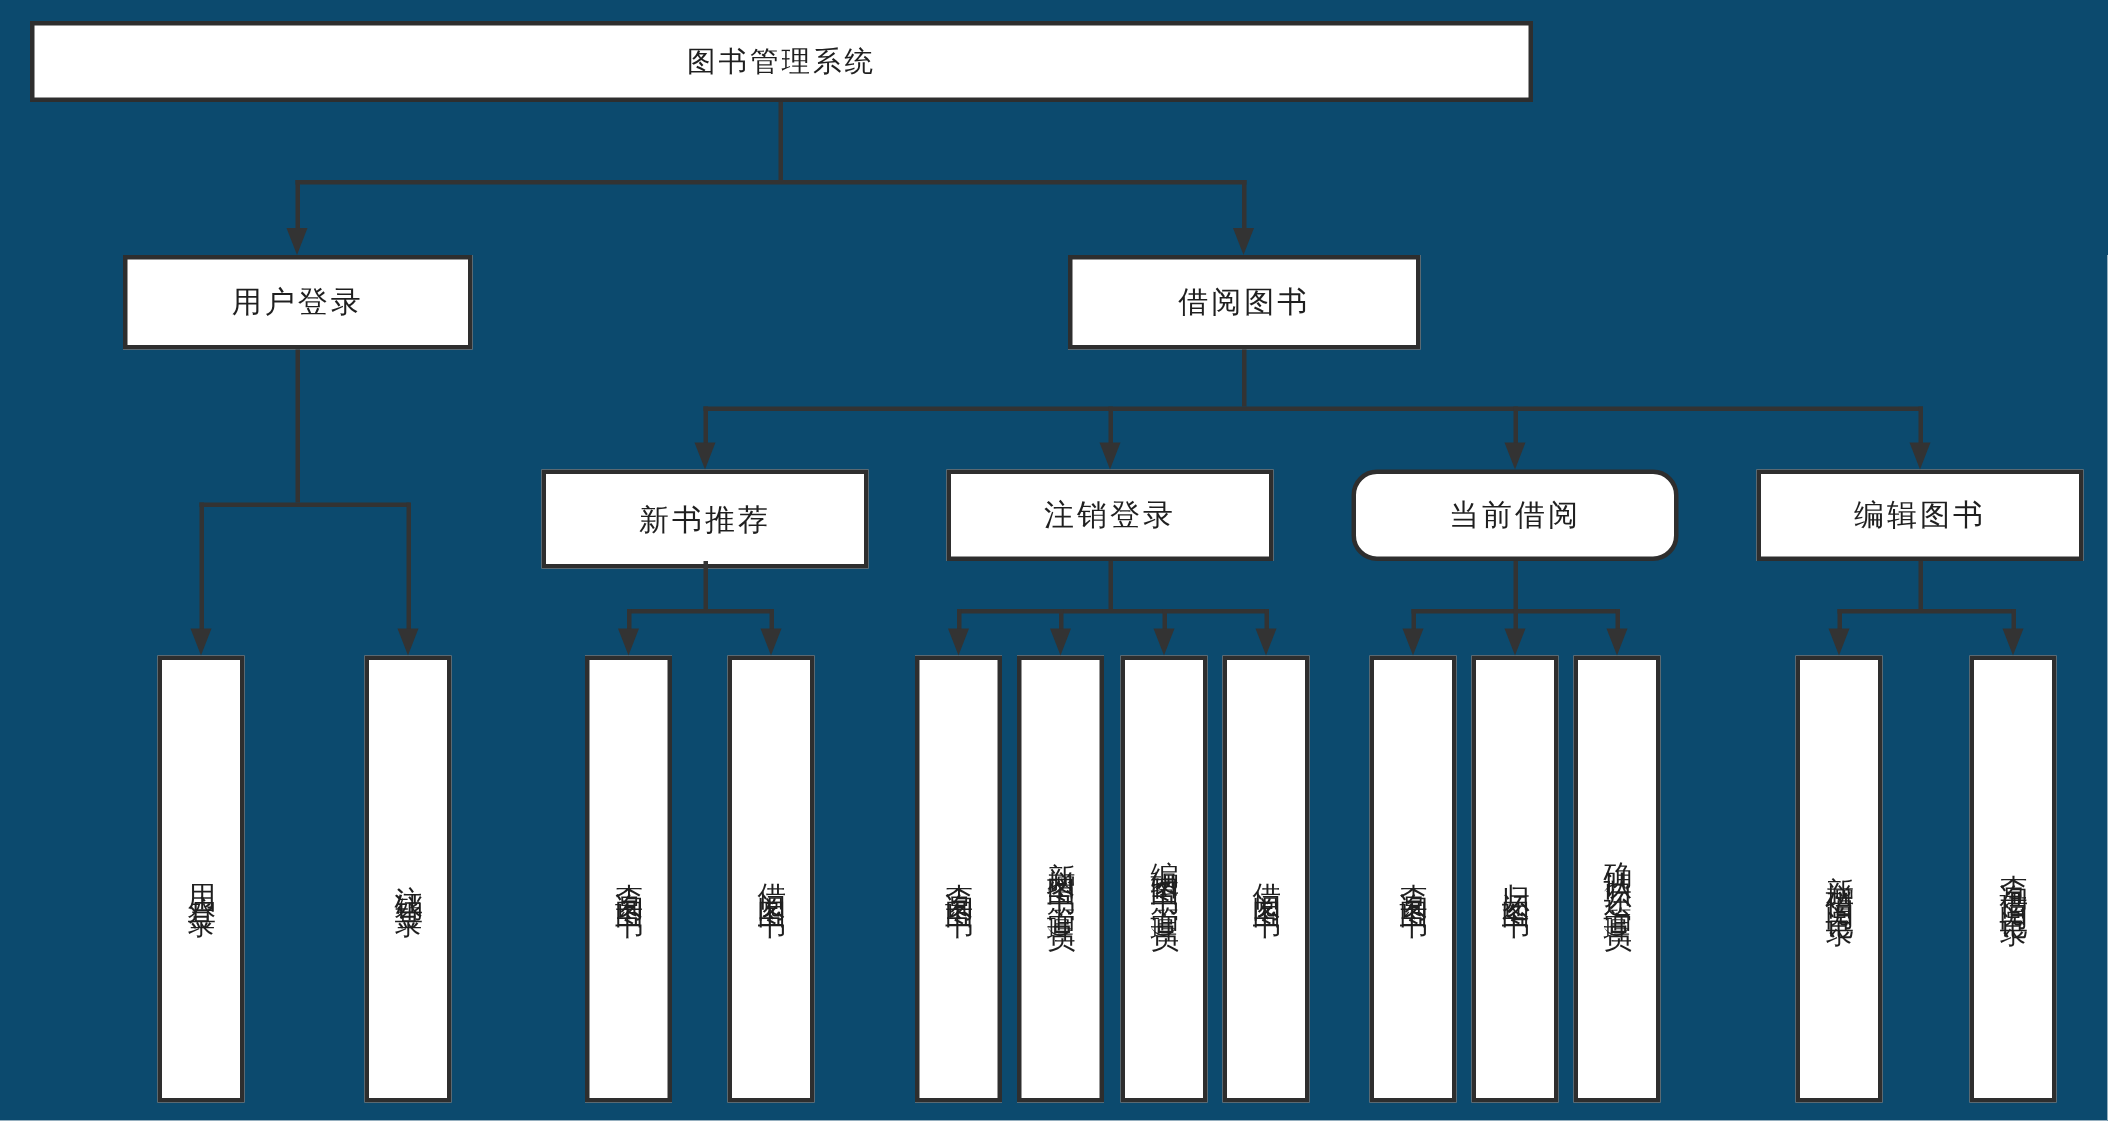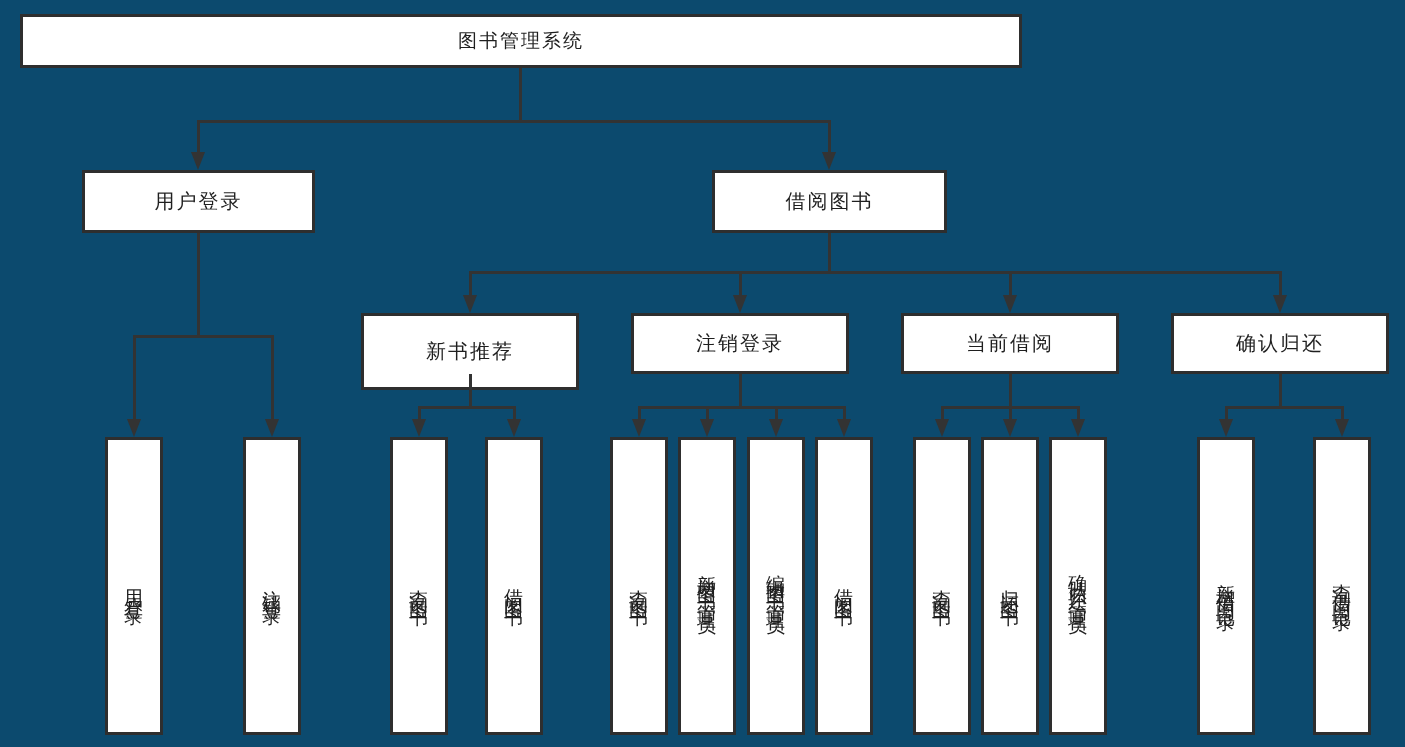--- a/index.html
+++ b/index.html
@@ -81,34 +81,34 @@
   </div>
 
   <div class="node" style="left:82px; top:170px; width:233px; height:63px;">
     <span>用户登录</span>
   </div>
 
   <div class="node" style="left:712px; top:170px; width:235px; height:63px;">
     <span>借阅图书</span>
   </div>
 
-  <div class="node" style="left:361px; top:313px; width:218px; height:77px;font-family:Liberation Serif, serif;">
+  <div class="node" style="left:361px; top:313px; width:218px; height:66px;font-family:Liberation Serif, serif;">
     <span>新书推荐</span>
   </div>
 
   <div class="node" style="left:631px; top:313px; width:218px; height:61px;">
     <span>注销登录</span>
   </div>
 
-  <div class="node" style="left:901px; top:313px; width:218px; height:61px;">
+  <div class="node" style="left:901px; top:313px; width:218px; height:61px;border-radius:17px;">
     <span>当前借阅</span>
   </div>
 
   <div class="node" style="left:1171px; top:313px; width:218px; height:61px;">
-    <span>确认归还</span>
+    <span>编辑图书</span>
   </div>
 
   <div class="leaf" style="left:105px;">
     <span class="vtext">用户登录</span>
   </div>
   <div class="leaf" style="left:243px;">
     <span class="vtext">注销登录</span>
   </div>
 
   <div class="leaf" style="left:390px;">

